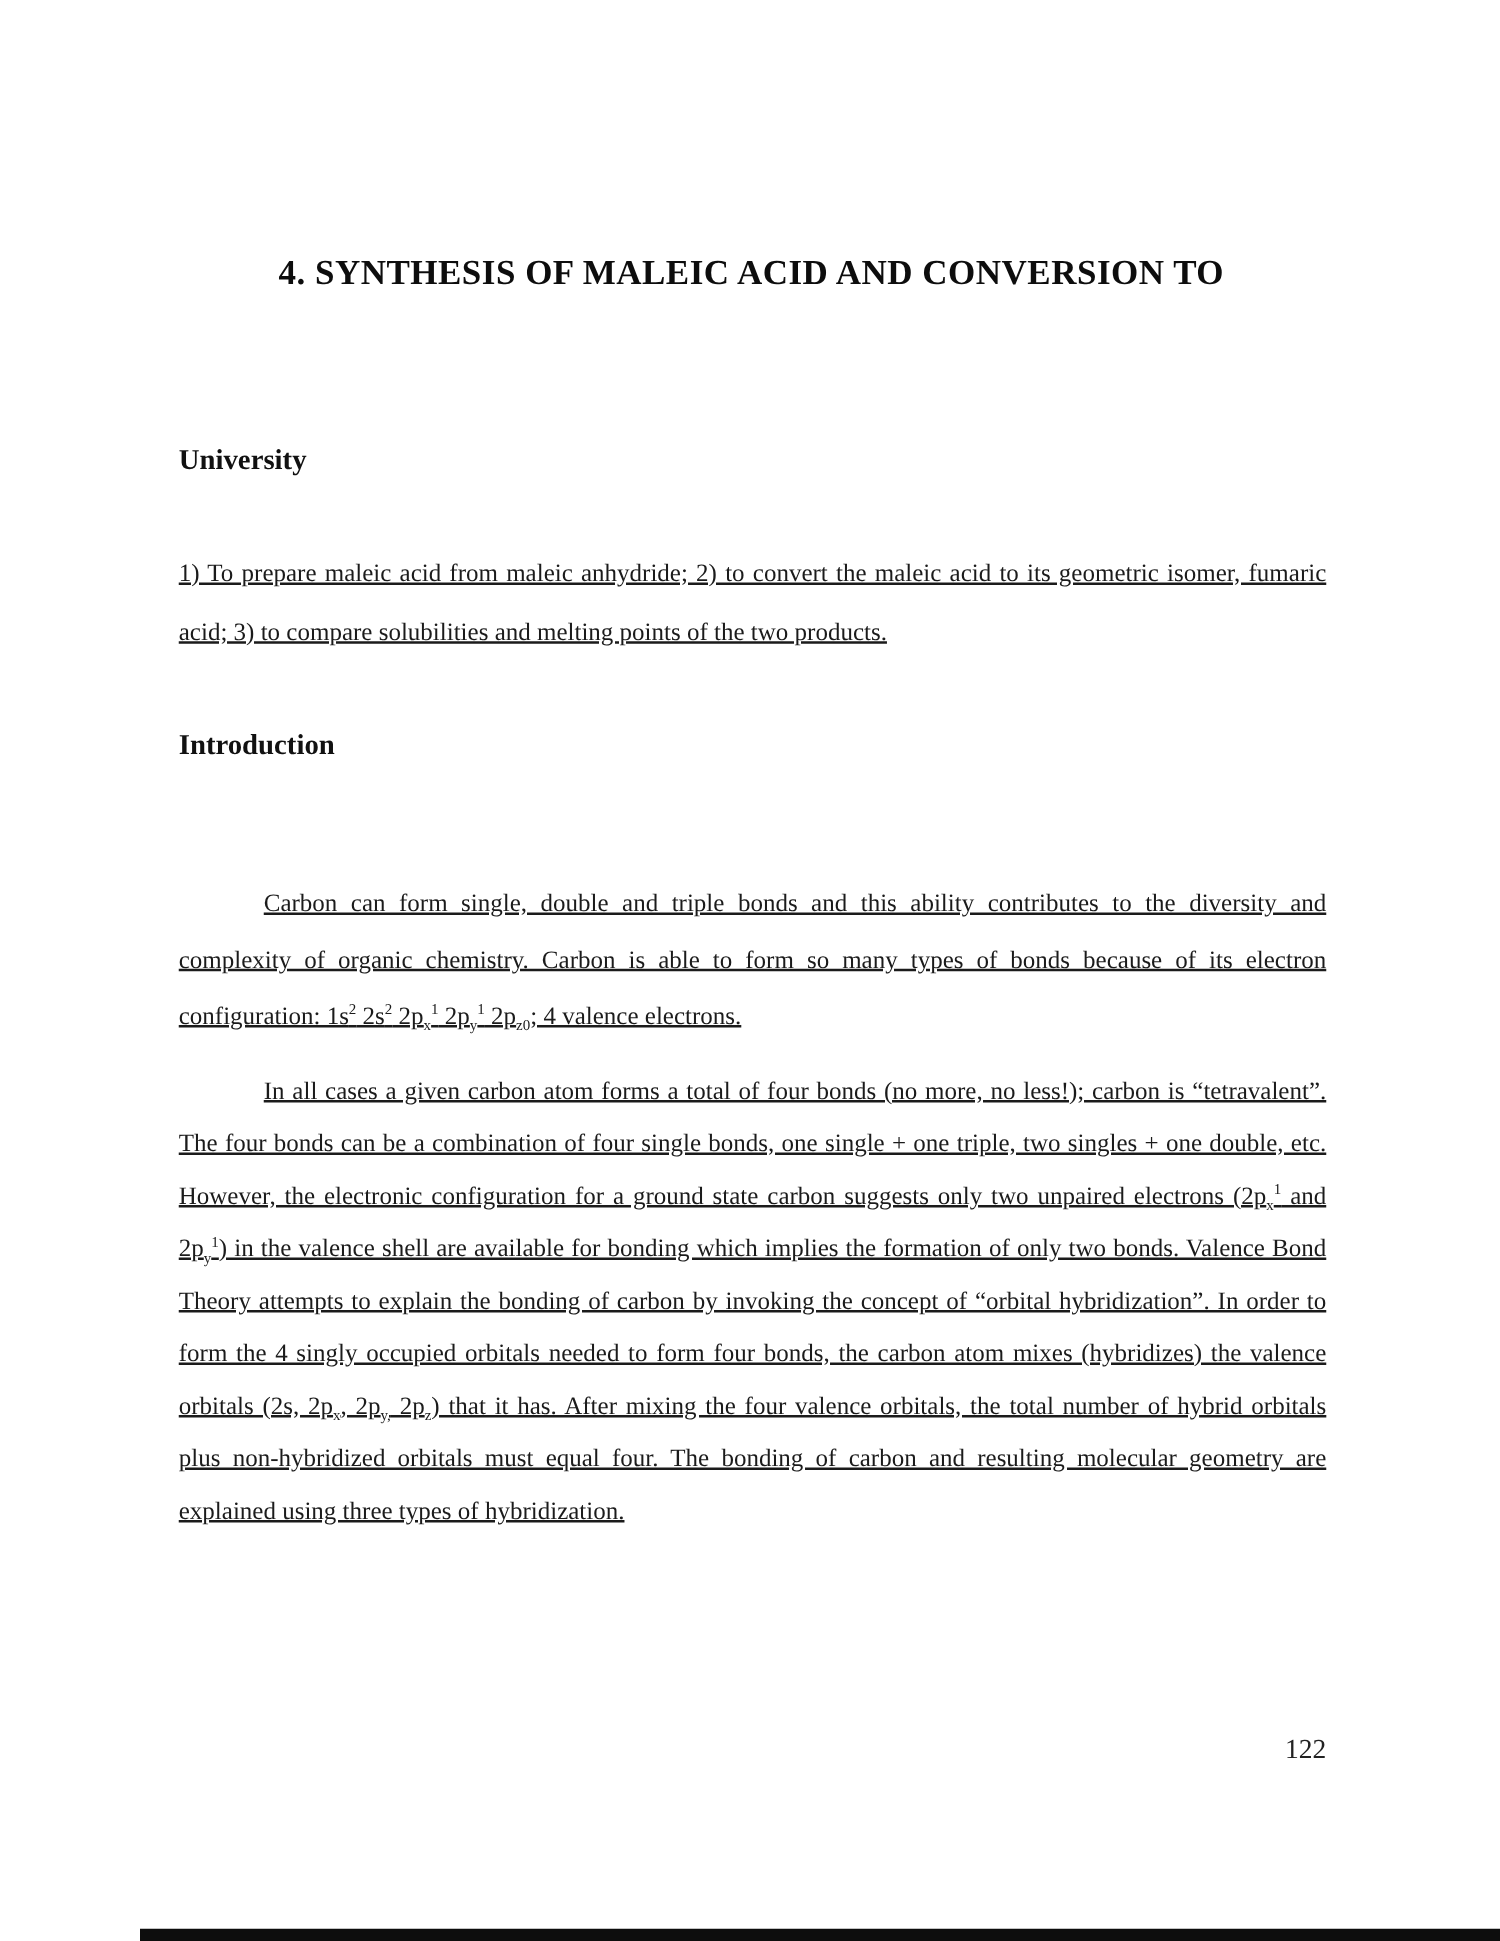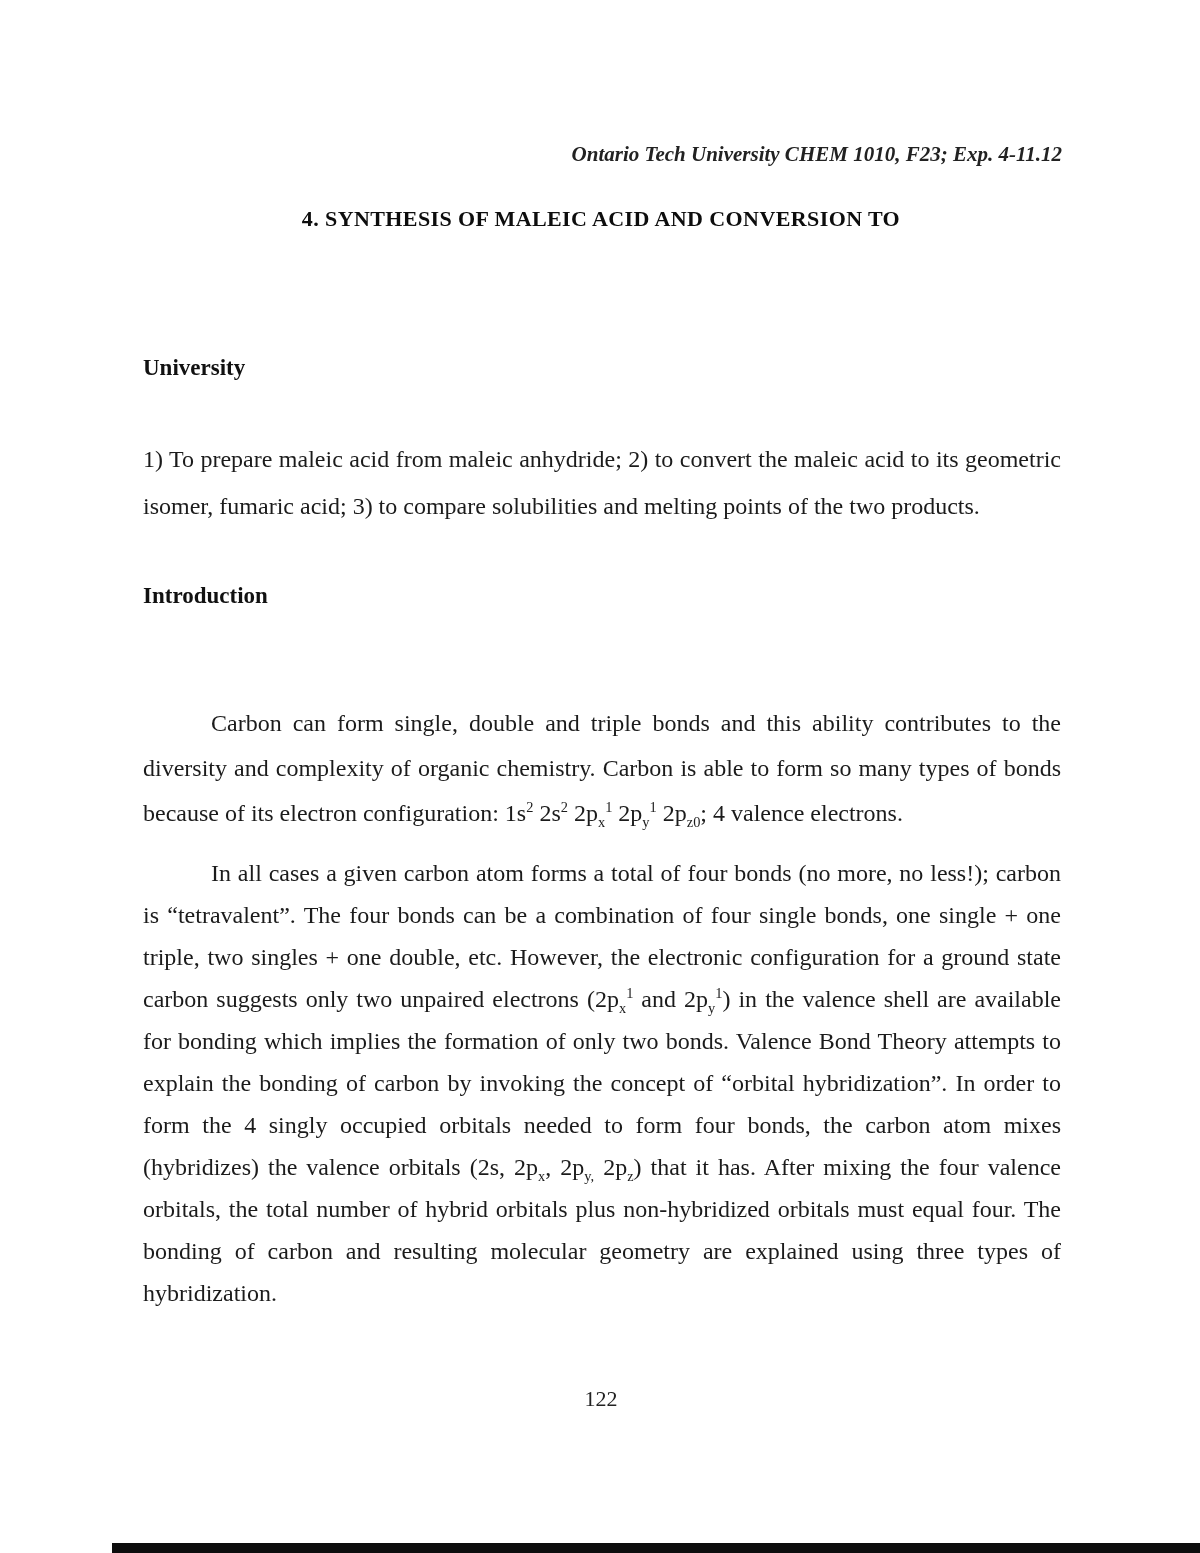--- a/index.html
+++ b/index.html
@@ -23,75 +23,75 @@
     font-style: italic;
     font-weight: bold;
     color: #222;
   }
 
   .doc-title {
     top: 188px;
     left: 141px;
     width: 920px;
     text-align: center;
-    font-size: 22px;
+    font-size: 28px;
     font-weight: bold;
     line-height: 61px;
     letter-spacing: 0.4px;
     color: #0d0d0d;
   }
 
   .heading {
     left: 143px;
     font-size: 23px;
     font-weight: bold;
     color: #111;
   }
   .h-objectives { top: 355px; }
   .h-introduction { top: 583px; }
 
   .para {
     left: 143px;
     width: 918px;
-    font-size: 24px;
+    font-size: 20px;
     text-align: justify;
     color: #1b1b1b;
+    text-decoration: underline;
   }
   .p-objectives { top: 436px; line-height: 47px; }
   .p-intro1 { top: 701px; line-height: 45px; text-indent: 68px; }
   .p-intro2 { top: 852px; line-height: 42px; text-indent: 68px; }
 
   sup, sub {
     font-size: 0.6em;
     line-height: 0;
   }
 
   .page-number {
     top: 1386px;
     left: 141px;
     width: 920px;
-    text-align: center;
+    text-align: right;
     font-size: 22px;
     color: #222;
   }
 
   .scan-bar {
     left: 112px;
     right: 0;
     bottom: 0;
     height: 10px;
     background: #0d0d0d;
   }
 </style>
 </head>
 <body>
 
 <div class="page">
 
-  <div class="abs header-line">Ontario Tech University CHEM 1010, F23; Exp. 4-11.12</div>
 
   <div class="abs doc-title">
     <div>4. SYNTHESIS OF MALEIC ACID AND CONVERSION TO</div>
   </div>
 
   <div class="abs heading h-objectives">University</div>
 
   <div class="abs para p-objectives">1) To prepare maleic acid from maleic anhydride; 2) to convert the maleic acid to its geometric isomer, fumaric acid; 3) to compare solubilities and melting points of the two products.</div>
 
   <div class="abs heading h-introduction">Introduction</div>

